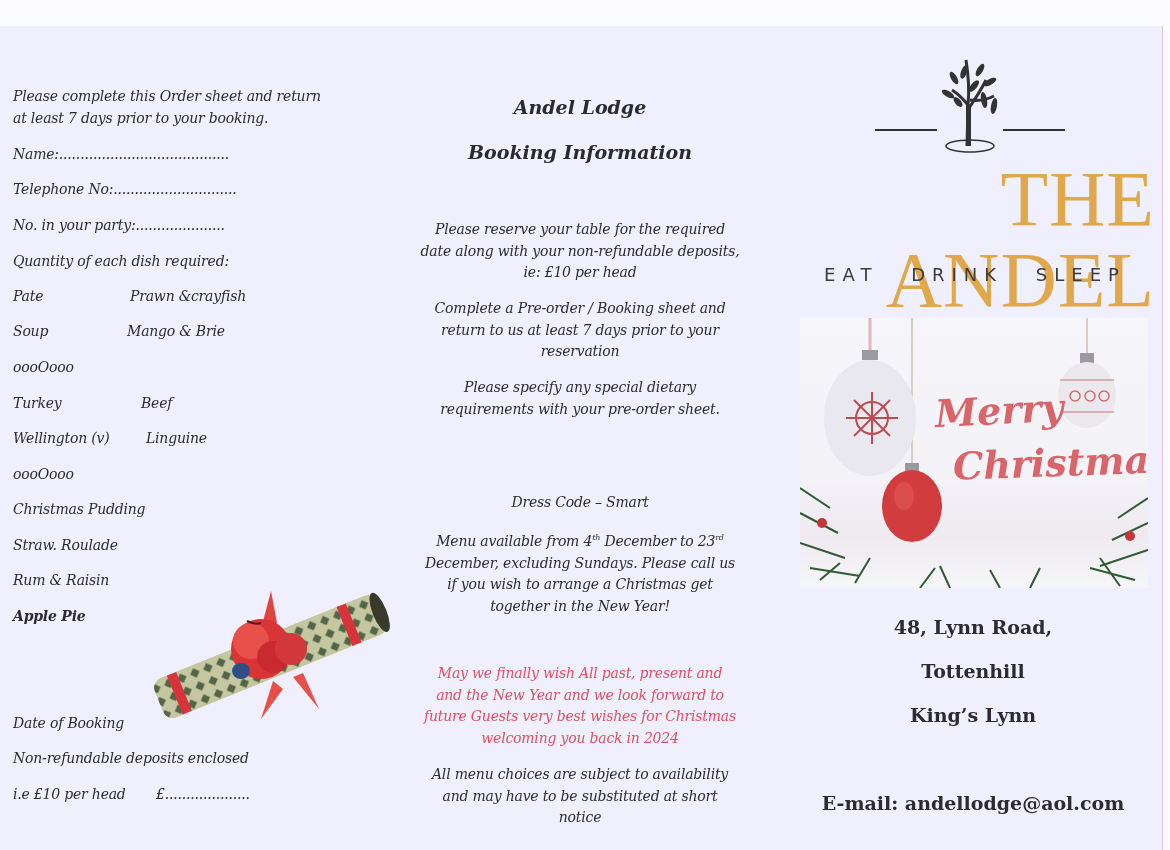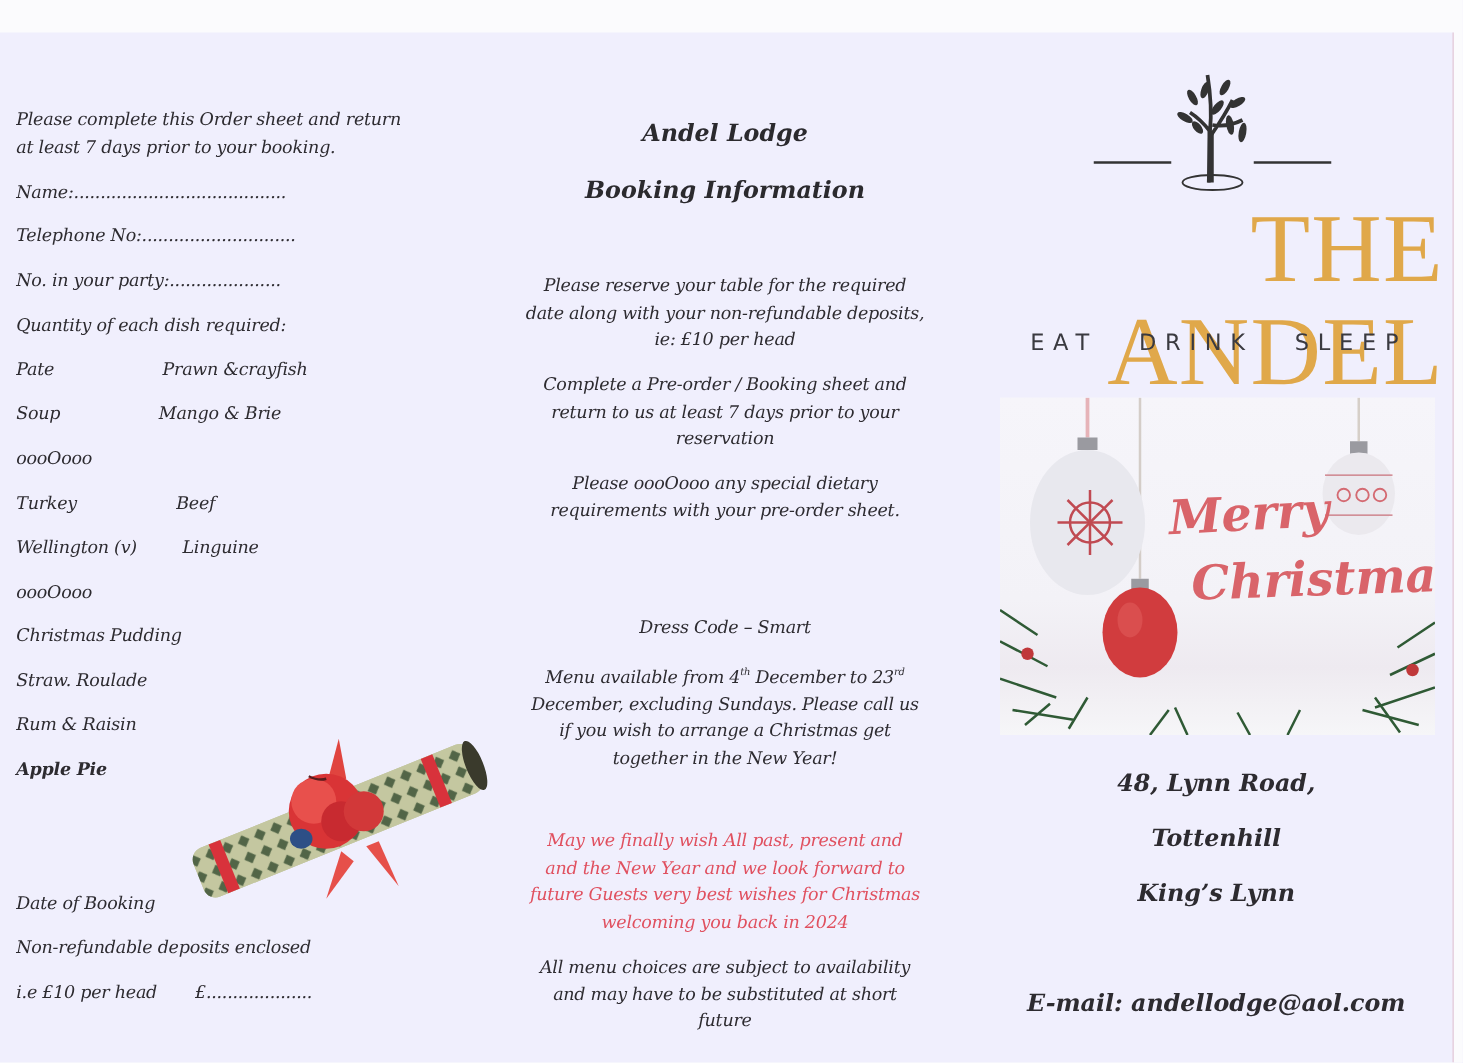--- a/index.html
+++ b/index.html
@@ -60,21 +60,21 @@
       font-size: 38px; color: #d9646a; line-height: 42px; transform: rotate(-3deg);
     }
     .christmas {
       position: absolute; left: 153px; top: 124px;
       font-family: "DejaVu Serif", serif; font-style: italic; font-weight: bold;
       font-size: 38px; color: #d9646a; line-height: 42px; transform: rotate(-2deg);
     }
 
     .contact-line {
       position: absolute; left: 0; width: 356px; text-align: center;
-      font-family: "DejaVu Serif", serif; font-style: italic; font-weight: bold;
+      font-family: "DejaVu Serif", serif; font-weight: bold;
       font-size: 19px; color: #2d2b30;
     }
   </style>
 </head>
 <body>
 
 <div class="paper">
 
   <div class="col-left">
     <div class="line script" style="top:62px;">Please complete this Order sheet and return</div>
@@ -148,21 +148,21 @@
       <div>ie: £10 per head</div>
     </div>
 
     <div class="para script" style="top:272px;">
       <div>Complete a Pre-order / Booking sheet and</div>
       <div>return to us at least 7 days prior to your</div>
       <div>reservation</div>
     </div>
 
     <div class="para script" style="top:351px;">
-      <div>Please oooOooo any special dietary</div>
+      <div>Please specify any special dietary</div>
       <div>requirements with your pre-order sheet.</div>
     </div>
 
 
     <div class="para script" style="top:466px;">Dress Code – Smart</div>
 
     <div class="para script" style="top:501px;">
       <div><span>Menu available from 4</span><sup>th</sup><span> December to 23</span><sup>rd</sup></div>
       <div>December, excluding Sundays. Please call  us</div>
       <div>if you wish to arrange a Christmas get</div>
@@ -172,21 +172,21 @@
     <div class="para script red" style="top:637px;">
       <div>May we finally wish All  past, present and</div>
       <div>and the New Year and we look forward to</div>
       <div>future Guests very best wishes for Christmas</div>
       <div>welcoming you back in 2024</div>
     </div>
 
     <div class="para script" style="top:738px;">
       <div>All menu choices are subject to availability</div>
       <div>and may have to be substituted at short</div>
-      <div>future</div>
+      <div>notice</div>
     </div>
   </div>
 
   <div class="col-right">
     <svg class="logo-tree" viewBox="0 0 200 110">
       <line x1="5" y1="80" x2="67" y2="80" stroke="#333" stroke-width="2"></line>
       <line x1="133" y1="80" x2="195" y2="80" stroke="#333" stroke-width="2"></line>
       <ellipse cx="100" cy="96" rx="24" ry="6" fill="none" stroke="#333" stroke-width="1.5"></ellipse>
       <path d="M97 96 L98 55 Q90 45 82 40 M98 55 Q100 35 96 10 M99 58 Q110 42 116 30 M100 50 Q112 52 124 46" stroke="#333" stroke-width="3" fill="none"></path>
       <rect x="96" y="55" width="5" height="41" fill="#333"></rect>

